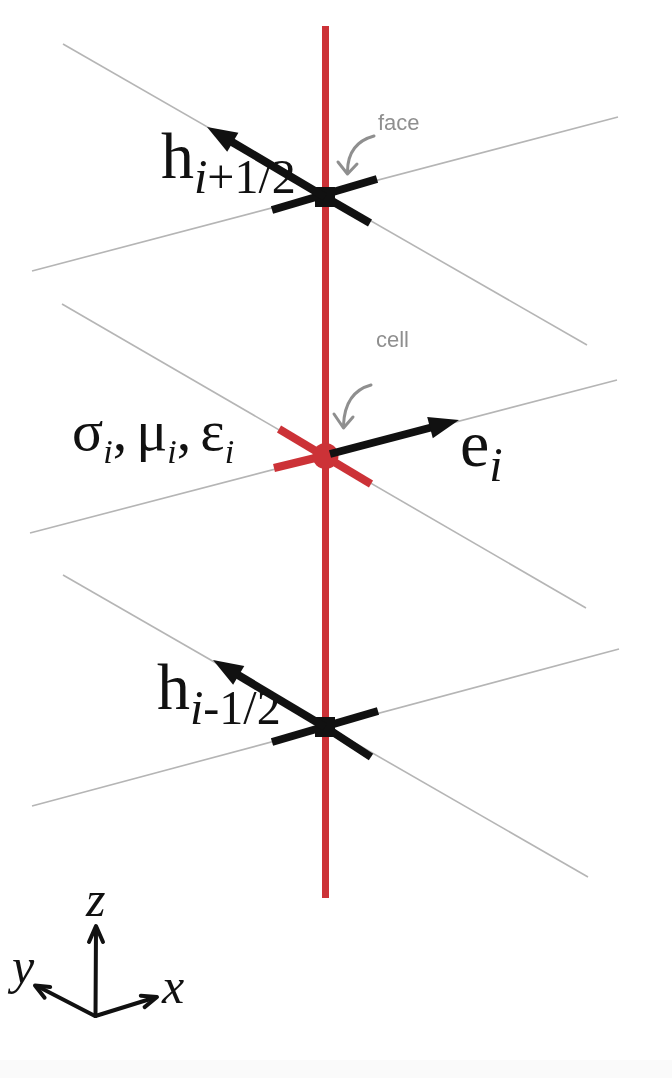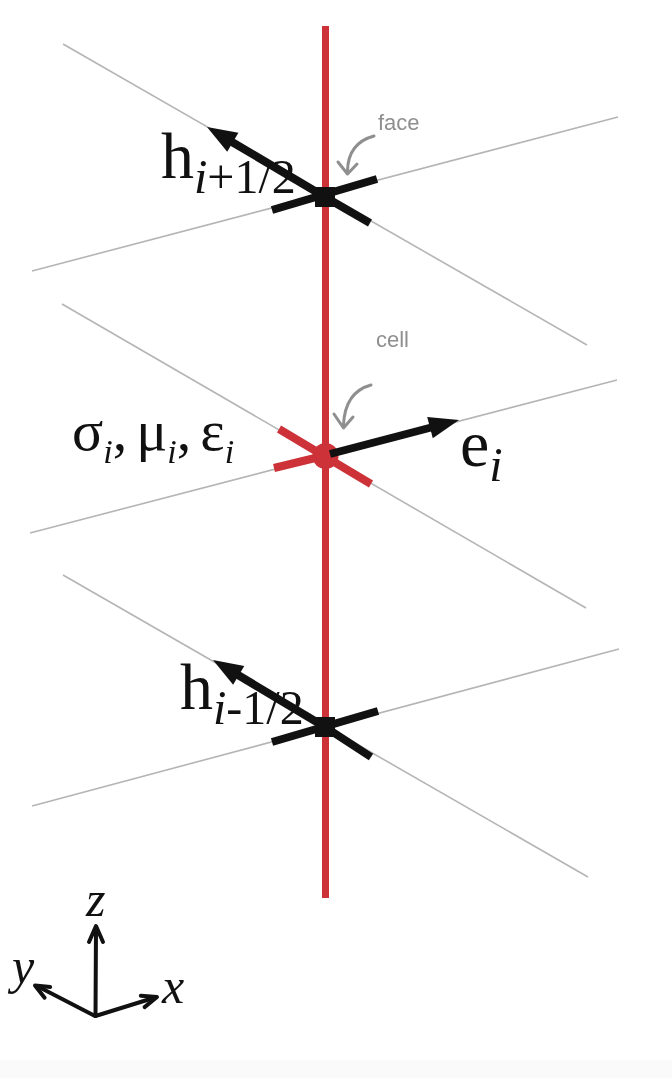--- a/index.html
+++ b/index.html
@@ -123,21 +123,21 @@
   </div>
 
   <div class="lbl materials" style="left:72px;top:402px;text-align:right;">
     <span class="sym">σ</span><span class="msub">i</span><span class="sep">,</span><span class="sym">μ</span><span class="msub">i</span><span class="sep">,</span><span class="sym">ε</span><span class="msub">i</span>
   </div>
 
   <div class="lbl vec" style="left:460px;top:411px;">
     <span class="base">e</span><span class="sub"><span class="var">i</span><span class="rest"></span></span>
   </div>
 
-  <div class="lbl vec" style="left:180px;top:654px;">
+  <div class="lbl vec" style="left:157px;top:654px;">
     <span class="base">h</span><span class="sub"><span class="var">i</span><span class="rest">-1/2</span></span>
   </div>
 
   <div class="lbl axis-lbl" style="left:86px;top:874px;">z</div>
   <div class="lbl axis-lbl" style="left:12px;top:941px;">y</div>
   <div class="lbl axis-lbl" style="left:162px;top:961px;">x</div>
 
   <div class="bottom-strip"></div>
 </div>
 

